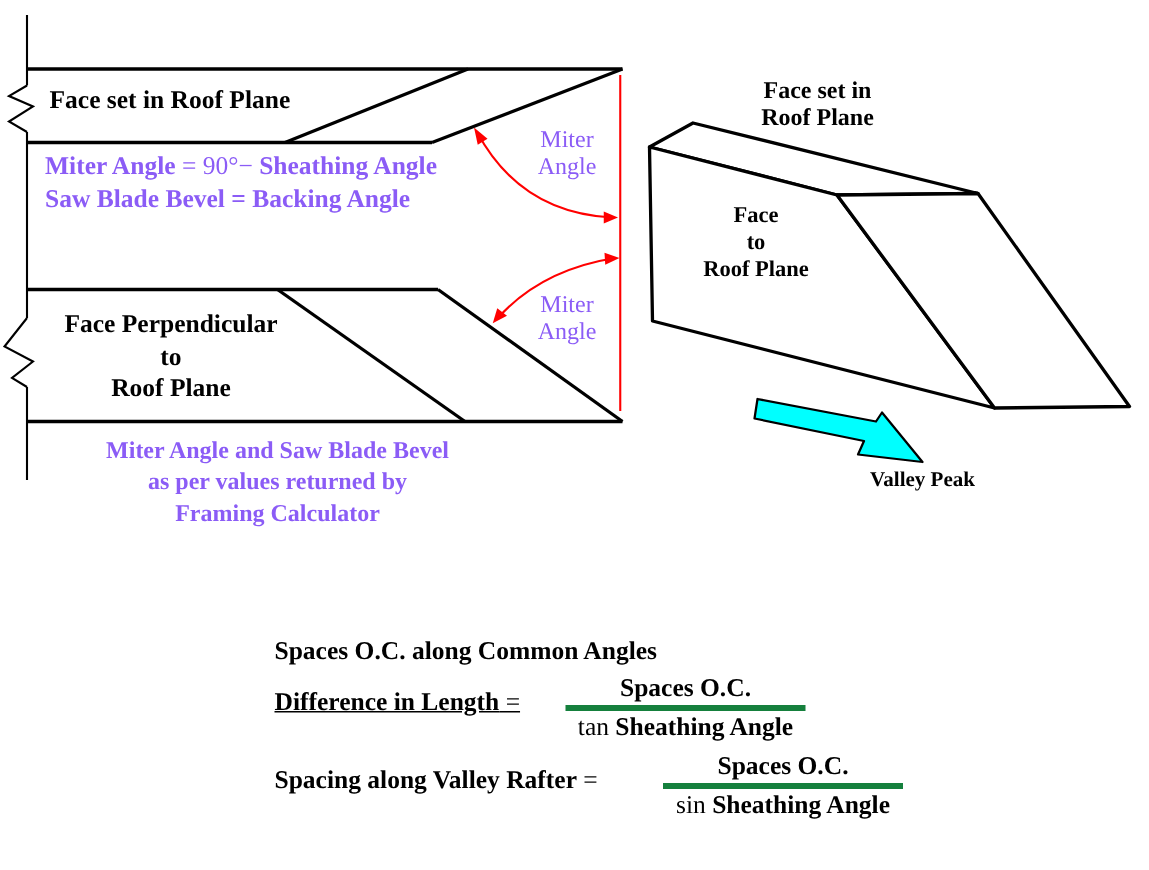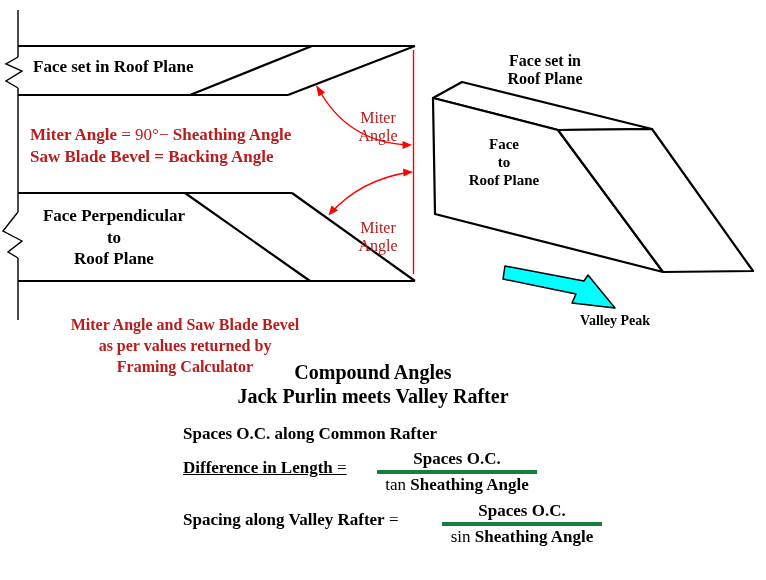--- a/index.html
+++ b/index.html
@@ -3,21 +3,21 @@
 <meta charset="utf-8">
 <style>
   html,body{margin:0;padding:0;background:#fff;}
   .canvas{
     position:relative;width:766px;height:580px;background:#FFFFFF;
     font-family:"Liberation Serif","DejaVu Serif",serif;color:#000000;overflow:hidden;
   }
   .canvas svg{position:absolute;left:0;top:0;}
   .t{position:absolute;white-space:nowrap;}
   .b{font-weight:bold;}
-  .red{color:#b91c1c;margin-top:24px;}
+  .red{color:#8b5cf6;}
   .ctr{text-align:center;white-space:normal;}
   .miter-lbl{font-size:16px;line-height:18px;}
   .frac{position:absolute;text-align:center;font-size:17px;}
   .frac .num{display:block;font-weight:bold;line-height:20px;padding:0 4px 1px;border-bottom:4px solid #15803d;}
   .frac .den{display:block;line-height:20px;padding-top:1px;font-weight:bold;}
   .fn{font-weight:normal;}
   .eq{font-weight:normal;}
 </style>
 </head>
 <body>
@@ -88,26 +88,22 @@
   </div>
 
   <div class="t b ctr" style="left:434px;top:135px;width:140px;font-size:15px;line-height:18px;">
     <div>Face</div>
     <div>to</div>
     <div>Roof Plane</div>
   </div>
 
   <div class="t b ctr" style="left:555px;top:313px;width:120px;font-size:14px;">Valley Peak</div>
 
-  <div class="t b ctr" style="left:73px;top:360px;width:600px;font-size:20px;line-height:24px;">
-    <div>Compound Angles</div>
-    <div>Jack Purlin meets Valley Rafter</div>
-  </div>
 
-  <div class="t b" style="left:183px;top:424px;font-size:17px;">Spaces O.C. along Common Rafter</div>
+  <div class="t b" style="left:183px;top:424px;font-size:17px;">Spaces O.C. along Common Angles</div>
 
   <div class="t b" style="left:183px;top:458px;font-size:17px;text-decoration:underline;"><span>Difference in Length</span><span class="eq"> =</span></div>
   <div class="frac" style="left:377px;top:449px;width:160px;">
     <span class="num">Spaces O.C.</span>
     <span class="den"><span class="fn">tan</span><span> Sheathing Angle</span></span>
   </div>
 
   <div class="t b" style="left:183px;top:510px;font-size:17px;"><span>Spacing along Valley Rafter</span><span class="eq"> =</span></div>
   <div class="frac" style="left:442px;top:501px;width:160px;">
     <span class="num">Spaces O.C.</span>

